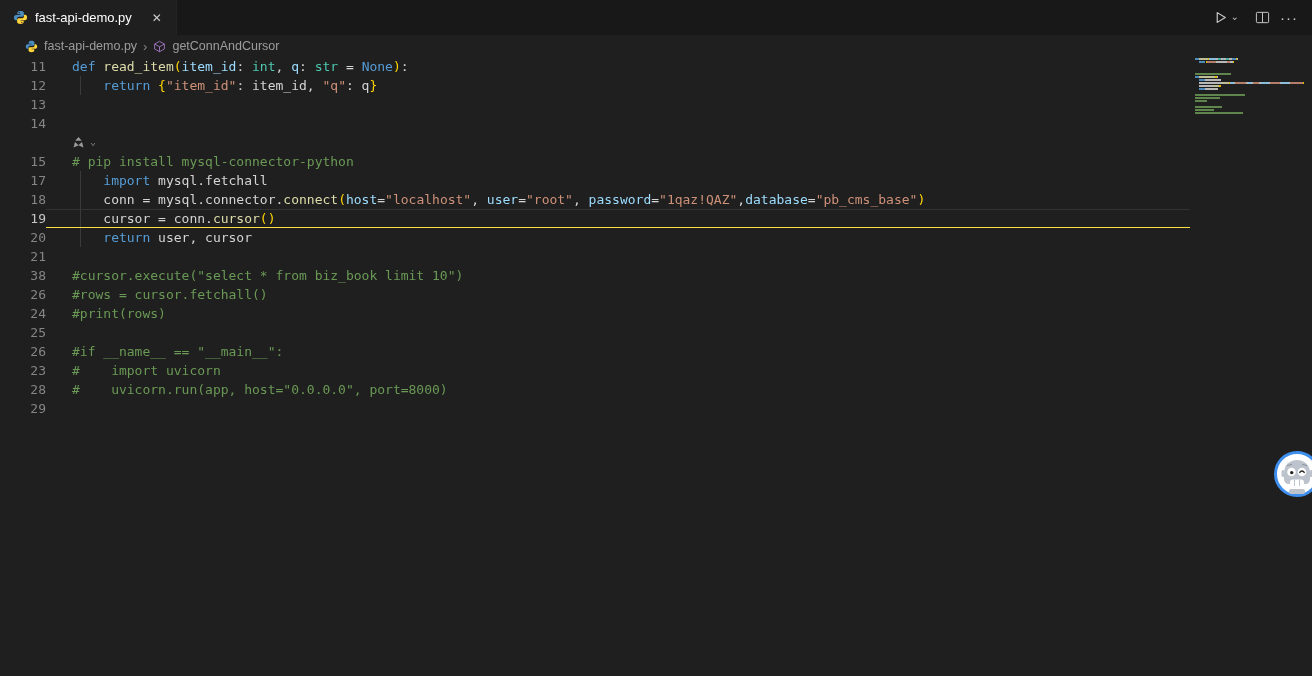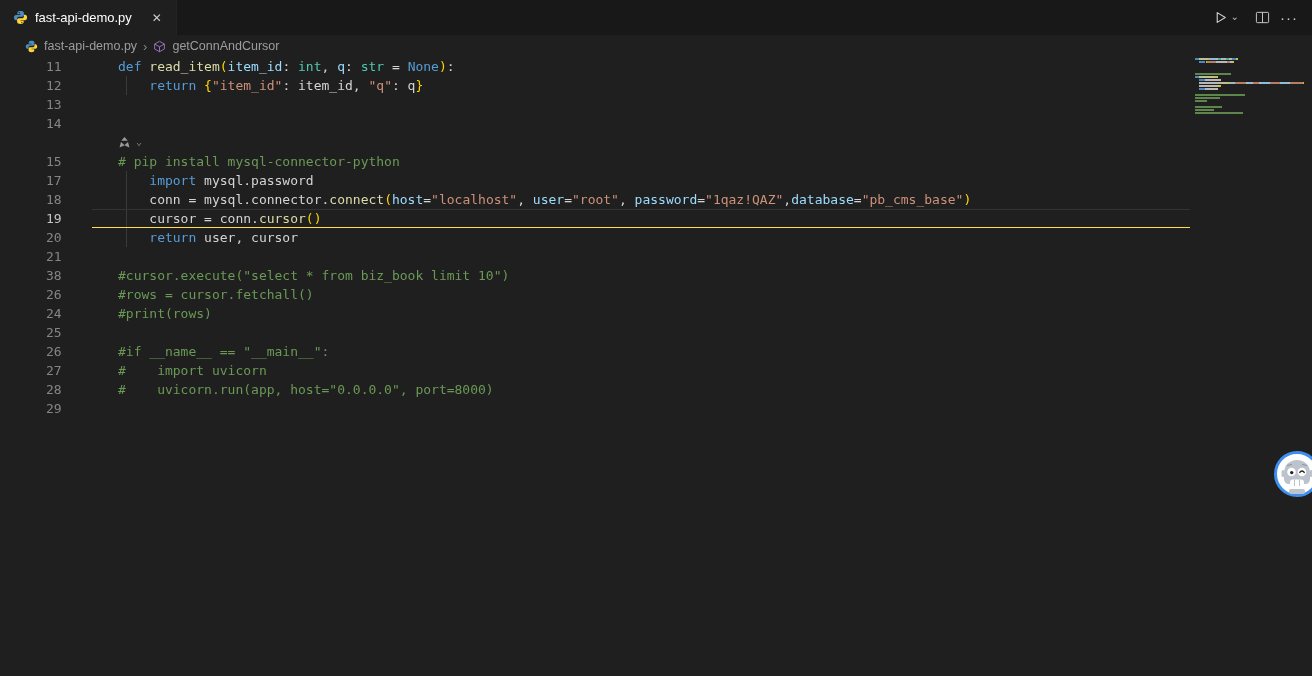--- a/index.html
+++ b/index.html
@@ -33,21 +33,21 @@
   .breadcrumb{
     height:22px;display:flex;align-items:center;gap:6px;padding-left:25px;
     color:#9d9d9d;font-size:12.5px;background:#1f1f1f;
   }
   .crumb{display:flex;align-items:center;gap:5px;cursor:pointer;}
   .crumb-sep{color:#858585;font-size:13px;}
   
   .editor{position:absolute;top:57px;left:0;width:1190px;}
   .row{display:flex;width:1190px;height:19px;line-height:19px;
     font-family:"DejaVu Sans Mono",monospace;font-size:13px;white-space:pre;}
-  .gutter{flex:0 0 46px;text-align:left;color:#858585;user-select:none;padding-left:46px;}
+  .gutter{flex:0 0 46px;text-align:right;color:#858585;user-select:none;}
   .code{position:relative;padding-left:26px;flex:1;color:#d4d4d4;box-sizing:border-box;}
   .code.guide::before{
     content:"";position:absolute;left:34px;top:0;bottom:0;width:1px;background:#3a3a3a;
   }
   .row.current .code{border-top:1px solid #333333;border-bottom:1px solid #fde047;line-height:17px;}
   .row.current .gutter{color:#c6c6c6;}
   .codelens-wrap{display:flex;align-items:center;gap:5px;height:19px;}
   
   .minimap{position:absolute;top:58px;left:1195px;width:117px;cursor:pointer;}
   .mrow{height:2px;margin-bottom:1px;display:flex;}
@@ -112,31 +112,31 @@
     <div class="row"><div class="gutter">11</div><div class="code"><span style="color: rgb(86, 156, 214);">def </span><span style="color: rgb(220, 220, 170);">read_item</span><span style="color: rgb(255, 215, 0);">(</span><span style="color: rgb(156, 220, 254);">item_id</span><span style="color: rgb(212, 212, 212);">: </span><span style="color: rgb(78, 201, 176);">int</span><span style="color: rgb(212, 212, 212);">, </span><span style="color: rgb(156, 220, 254);">q</span><span style="color: rgb(212, 212, 212);">: </span><span style="color: rgb(78, 201, 176);">str</span><span style="color: rgb(212, 212, 212);"> = </span><span style="color: rgb(86, 156, 214);">None</span><span style="color: rgb(255, 215, 0);">)</span><span style="color: rgb(212, 212, 212);">:</span></div></div>
     <div class="row"><div class="gutter">12</div><div class="code guide"><span style="color: rgb(212, 212, 212);">    </span><span style="color: rgb(86, 156, 214);">return</span><span style="color: rgb(212, 212, 212);"> </span><span style="color: rgb(255, 215, 0);">{</span><span style="color: rgb(206, 145, 120);">"item_id"</span><span style="color: rgb(212, 212, 212);">: item_id, </span><span style="color: rgb(206, 145, 120);">"q"</span><span style="color: rgb(212, 212, 212);">: q</span><span style="color: rgb(255, 215, 0);">}</span></div></div>
     <div class="row"><div class="gutter">13</div><div class="code"></div></div>
     <div class="row"><div class="gutter">14</div><div class="code"></div></div>
     <div class="row"><div class="gutter"></div><div class="code"><span class="codelens-wrap"><svg width="13" height="13" viewBox="0 0 14 14" fill="#9a9a9a">
             <path d="M7 1.2 10.5 5.2H3.5z"></path>
             <path d="M1.7 12.4 3.2 6.5l4 3.4z"></path>
             <path d="M12.3 12.4 10.8 6.5l-4 3.4z"></path>
           </svg><span class="chev" style="color:#8a8a8a;">⌄</span></span></div></div>
     <div class="row"><div class="gutter">15</div><div class="code"><span style="color: rgb(106, 153, 85); text-align: right;"># pip install mysql-connector-python</span></div></div>
-    <div class="row"><div class="gutter">17</div><div class="code guide"><span style="color: rgb(212, 212, 212);">    </span><span style="color: rgb(86, 156, 214);">import</span><span style="color: rgb(212, 212, 212);"> mysql.password</span></div></div>
+    <div class="row"><div class="gutter">17</div><div class="code guide"><span style="color: rgb(212, 212, 212);">    </span><span style="color: rgb(86, 156, 214);">import</span><span style="color: rgb(212, 212, 212);"> mysql.fetchall</span></div></div>
     <div class="row"><div class="gutter">18</div><div class="code guide"><span style="color: rgb(212, 212, 212);">    </span><span style="color: rgb(212, 212, 212);">conn = mysql.connector.</span><span style="color: rgb(220, 220, 170);">connect</span><span style="color: rgb(255, 215, 0);">(</span><span style="color: rgb(156, 220, 254);">host</span><span style="color: rgb(212, 212, 212);">=</span><span style="color: rgb(206, 145, 120);">"localhost"</span><span style="color: rgb(212, 212, 212);">, </span><span style="color: rgb(156, 220, 254);">user</span><span style="color: rgb(212, 212, 212);">=</span><span style="color: rgb(206, 145, 120);">"root"</span><span style="color: rgb(212, 212, 212);">, </span><span style="color: rgb(156, 220, 254);">password</span><span style="color: rgb(212, 212, 212);">=</span><span style="color: rgb(206, 145, 120);">"1qaz!QAZ"</span><span style="color: rgb(212, 212, 212);">,</span><span style="color: rgb(156, 220, 254);">database</span><span style="color: rgb(212, 212, 212);">=</span><span style="color: rgb(206, 145, 120);">"pb_cms_base"</span><span style="color: rgb(255, 215, 0);">)</span></div></div>
     <div class="row current"><div class="gutter">19</div><div class="code guide"><span style="color: rgb(212, 212, 212);">    </span><span style="color: rgb(212, 212, 212);">cursor = conn.</span><span style="color: rgb(220, 220, 170);">cursor</span><span style="color: rgb(255, 215, 0);">()</span></div></div>
     <div class="row"><div class="gutter">20</div><div class="code guide"><span style="color: rgb(212, 212, 212);">    </span><span style="color: rgb(86, 156, 214);">return</span><span style="color: rgb(212, 212, 212);"> user, cursor</span></div></div>
     <div class="row"><div class="gutter">21</div><div class="code"></div></div>
     <div class="row"><div class="gutter">38</div><div class="code"><span style="color: rgb(106, 153, 85);">#cursor.execute("select * from biz_book limit 10")</span></div></div>
     <div class="row"><div class="gutter">26</div><div class="code"><span style="color: rgb(106, 153, 85);">#rows = cursor.fetchall()</span></div></div>
     <div class="row"><div class="gutter">24</div><div class="code"><span style="color: rgb(106, 153, 85);">#print(rows)</span></div></div>
     <div class="row"><div class="gutter">25</div><div class="code"></div></div>
     <div class="row"><div class="gutter">26</div><div class="code"><span style="color: rgb(106, 153, 85);">#if __name__ == "__main__":</span></div></div>
-    <div class="row"><div class="gutter">27</div><div class="code"><span style="color: rgb(106, 153, 85);">#    import uvicorn</span></div></div>
+    <div class="row"><div class="gutter">23</div><div class="code"><span style="color: rgb(106, 153, 85);">#    import uvicorn</span></div></div>
     <div class="row"><div class="gutter">28</div><div class="code"><span style="color: rgb(106, 153, 85);">#    uvicorn.run(app, host="0.0.0.0", port=8000)</span></div></div>
     <div class="row"><div class="gutter">29</div><div class="code"></div></div>
   </div>
 
 <div class="minimap">
     <div class="mrow">
       <span class="mseg" style="width: 4px; background: rgb(86, 156, 214);"></span>
       <span class="mseg" style="width: 9px; background: rgb(220, 220, 170);"></span>
       <span class="mseg" style="width: 1px; background: rgb(255, 215, 0);"></span>
       <span class="mseg" style="width: 7px; background: rgb(156, 220, 254);"></span>

